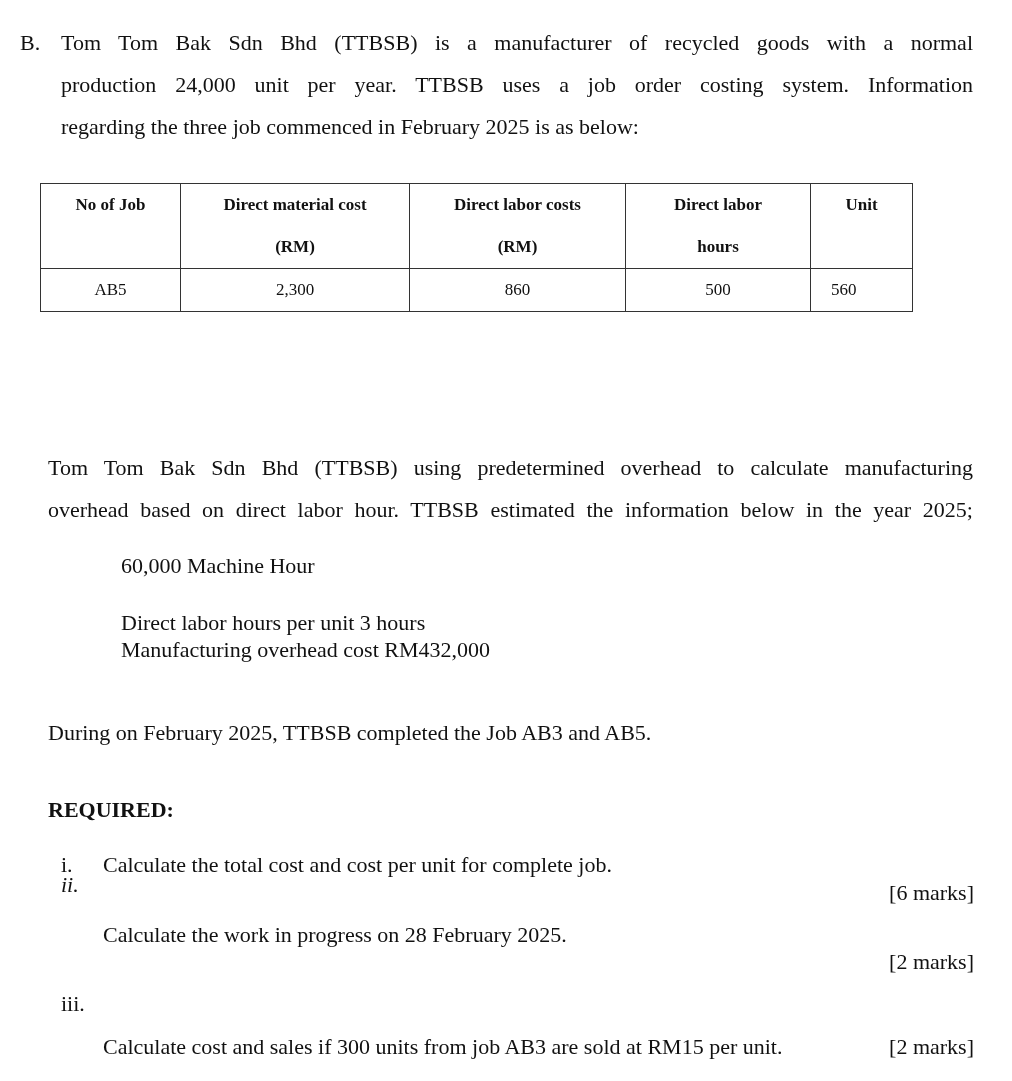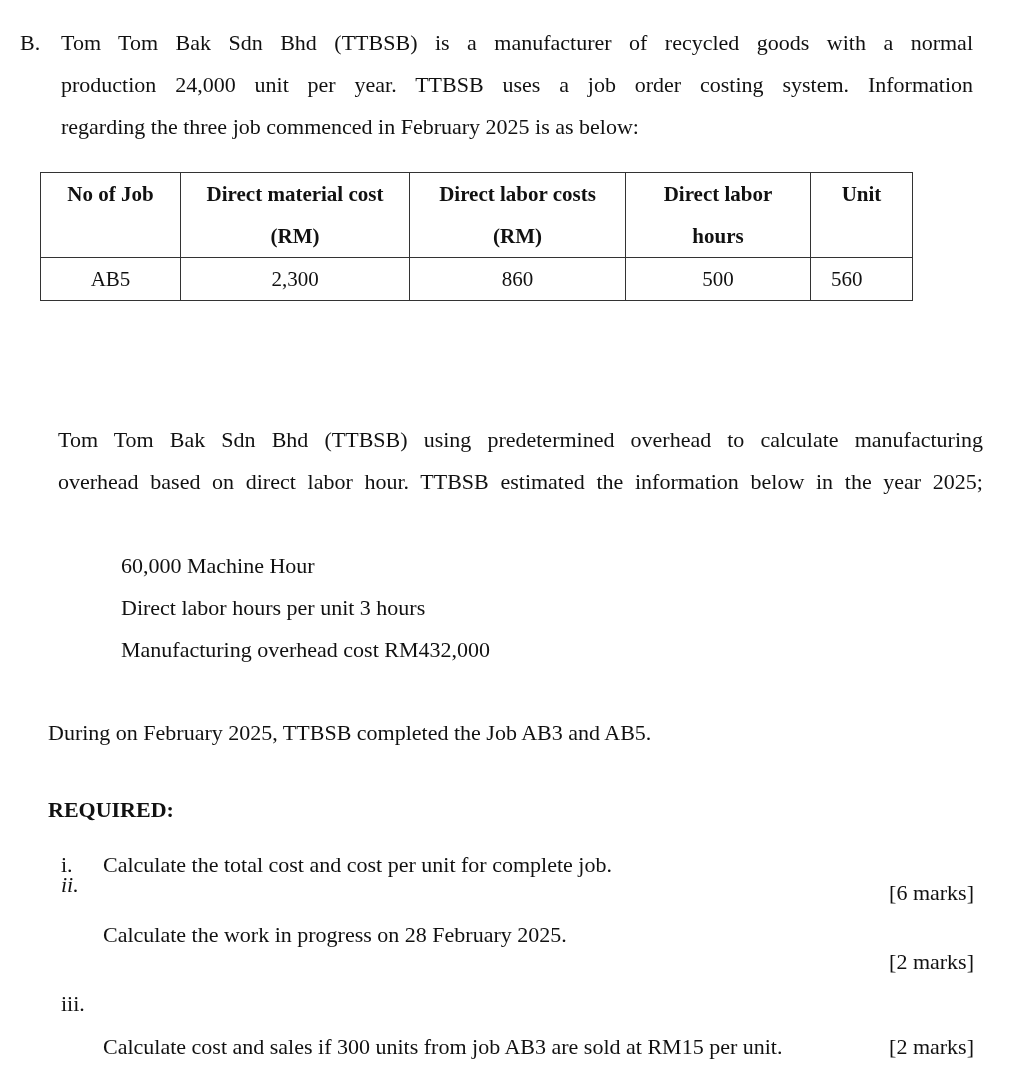--- a/index.html
+++ b/index.html
@@ -25,23 +25,23 @@
       width: 912px;
       text-align: justify;
       text-align-last: justify;
       white-space: normal;
     }
 
     
     .job-table {
       position: absolute;
       left: 40px;
-      top: 172px;
+      top: 183px;
       border-collapse: collapse;
-      font-size: 21px;
+      font-size: 17px;
     }
     .job-table th, .job-table td {
       border: 1.3px solid #333;
       text-align: center;
       padding: 0;
     }
     .job-table th {
       font-weight: bold;
       vertical-align: top;
       height: 84px;
@@ -55,25 +55,26 @@
     .col1 { width: 139px; }
     .col2 { width: 228px; }
     .col3 { width: 215px; }
     .col4 { width: 184px; }
     .col5 { width: 101px; }
     .unit-cell { text-align: left !important; padding-left: 12px !important; }
     .unit-cell.offset { padding-left: 20px !important; margin-top: 16px; }
 
     
     .para2 {
-      left: 58px;
+      left: 48px;
       width: 925px;
       text-align: justify;
       text-align-last: justify;
       white-space: normal;
+      margin-top: 28px;
     }
     .est-item { left: 121px; }
 
     .required { left: 48px; font-weight: bold; }
     .q-num { left: 61px; }
     .q-text { left: 103px; }
     .marks { right: 38px; }
   </style>
 </head>
 <body>
@@ -114,21 +115,21 @@
       <td>500</td>
       <td class="unit-cell offset">560</td>
     </tr>
   </tbody>
 </table>
 
 <div class="abs para2" style="top:427px;">Tom Tom Bak Sdn Bhd (TTBSB) using predetermined overhead to calculate manufacturing</div>
 <div class="abs para2" style="top:469px;">overhead based on direct labor hour. TTBSB estimated the information below in the year 2025;</div>
 
 <div class="abs est-item" style="top:553px;">60,000 Machine Hour</div>
-<div class="abs est-item" style="top:595px;text-align:center;">Direct labor hours per unit 3 hours</div>
+<div class="abs est-item" style="top:610px;text-align:center;">Direct labor hours per unit 3 hours</div>
 <div class="abs est-item" style="top:637px;">Manufacturing overhead cost RM432,000</div>
 
 <div class="abs" style="left:48px; top:720px;text-align:right;">During on February 2025, TTBSB completed the Job AB3 and AB5.</div>
 
 <div class="abs required" style="top:797px;">REQUIRED:</div>
 
 <div>
   <div class="abs q-num" style="top:852px;">i.</div>
   <div class="abs q-text" style="top:852px;">Calculate the total cost and cost per unit for complete job.</div>
   <div class="abs marks" style="top:880px;">[6 marks]</div>

